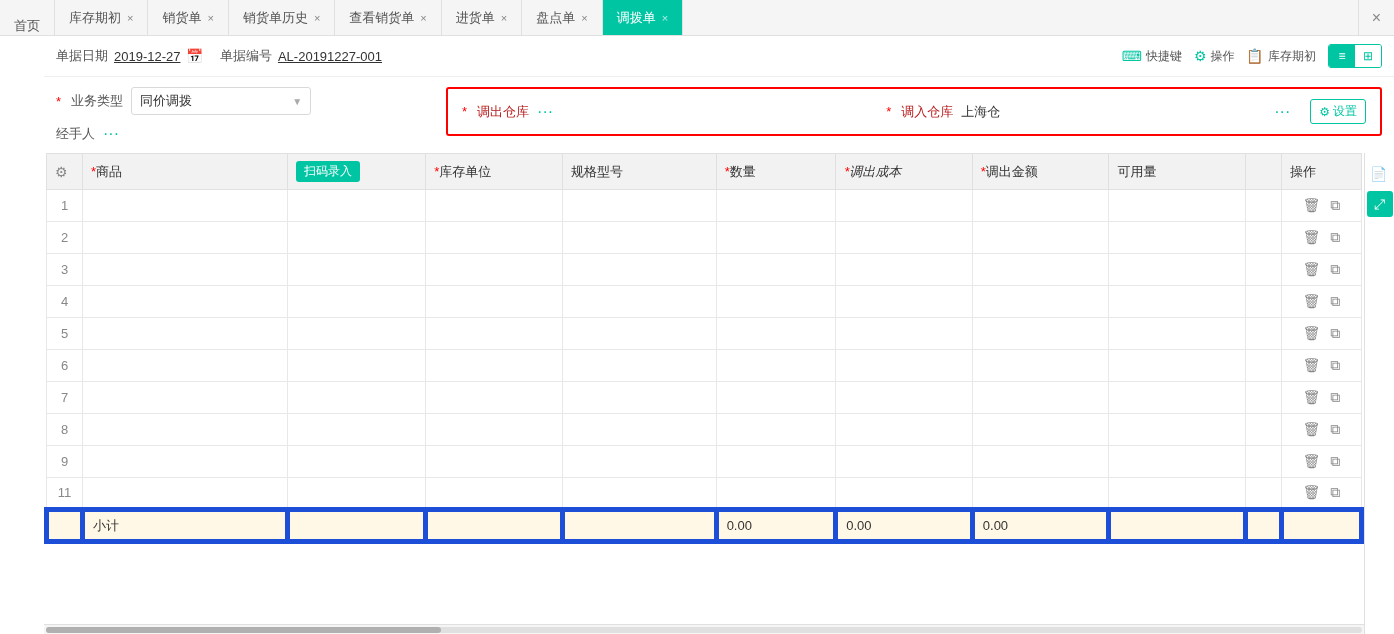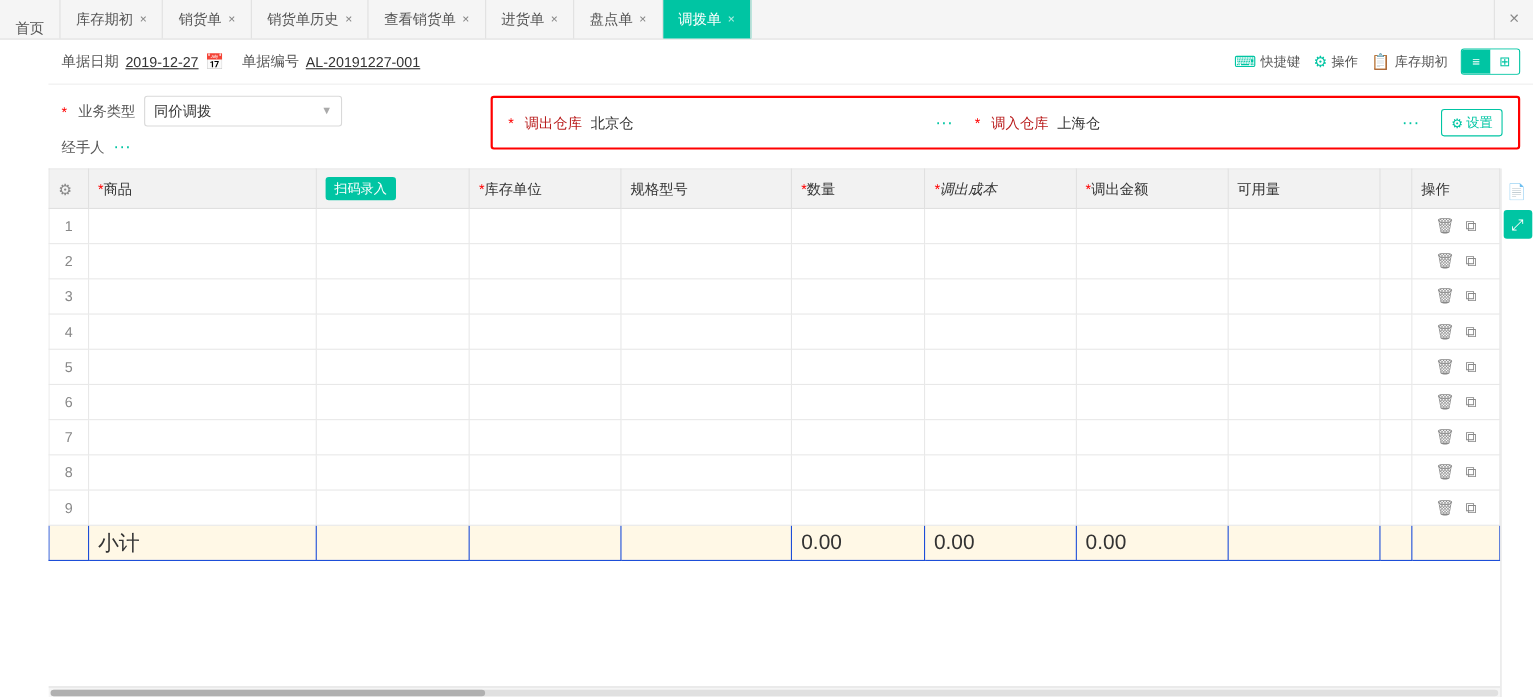--- a/index.html
+++ b/index.html
@@ -220,23 +220,23 @@
     .data-table tbody td.row-num {
       text-align: center;
       color: #888;
       width: 36px;
     }
     .data-table tfoot tr {
       background: #fff8e6;
       height: 32px;
     }
     .data-table tfoot td {
-      border: 1px solid #1d4ed8;
+      border: 5px solid #1d4ed8;
       padding: 0 8px;
-      font-size: 19px;
+      font-size: 13px;
     }
     .col-settings { width: 36px; text-align: center; }
     .col-product { min-width: 120px; }
     .col-scan { min-width: 70px; }
     .col-unit { min-width: 80px; }
     .col-spec { min-width: 90px; }
     .col-qty { min-width: 70px; }
     .col-cost { min-width: 80px; font-style: italic; }
     .col-amount { min-width: 80px; }
     .col-avail { min-width: 80px; }
@@ -405,21 +405,20 @@
         <div class="form-person">
           <span class="more-btn">···</span>
         </div>
       </div>
     </div>
 
     <div class="warehouse-area">
       <div class="warehouse-field">
         <span class="required-star">*</span>
         <span class="warehouse-field-label">调出仓库</span>
-        <span class="warehouse-field-value">北京仓</span>
         <span class="warehouse-more">···</span>
       </div>
       <div class="warehouse-field">
         <span class="required-star">*</span>
         <span class="warehouse-field-label">调入仓库</span>
         <span class="warehouse-field-value">上海仓</span>
         <span class="warehouse-more">···</span>
       </div>
       <div class="settings-btn">
         <span>⚙</span>
@@ -595,20 +594,36 @@
       <td></td>
       <td></td>
       <td style="flex:1"></td>
       <td class="col-ops">
         <span class="op-icon">🗑</span>
         <span class="op-icon">⧉</span>
       </td>
     </tr>
               <tr>
       <td class="row-num">9</td>
+      <td></td>
+      <td></td>
+      <td></td>
+      <td></td>
+      <td></td>
+      <td></td>
+      <td></td>
+      <td></td>
+      <td style="flex:1"></td>
+      <td class="col-ops">
+        <span class="op-icon">🗑</span>
+        <span class="op-icon">⧉</span>
+      </td>
+    </tr>
+              <tr>
+      <td class="row-num">11</td>
       <td></td>
       <td></td>
       <td></td>
       <td></td>
       <td></td>
       <td></td>
       <td></td>
       <td></td>
       <td style="flex:1"></td>
       <td class="col-ops">

